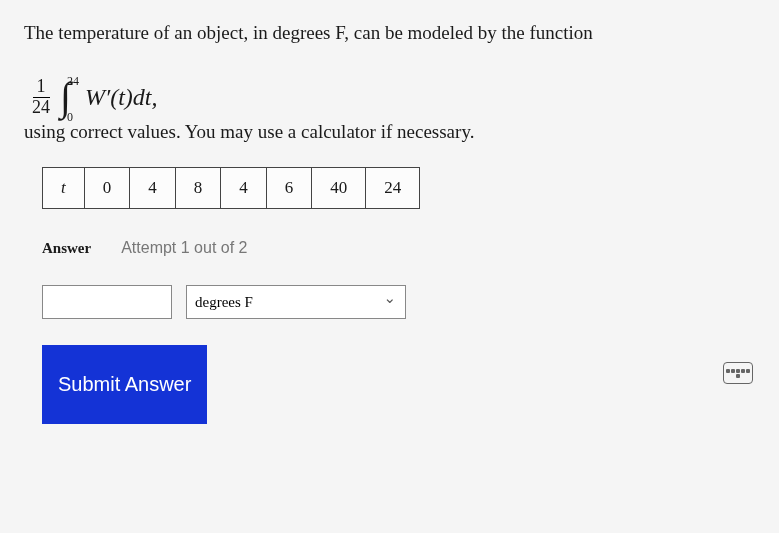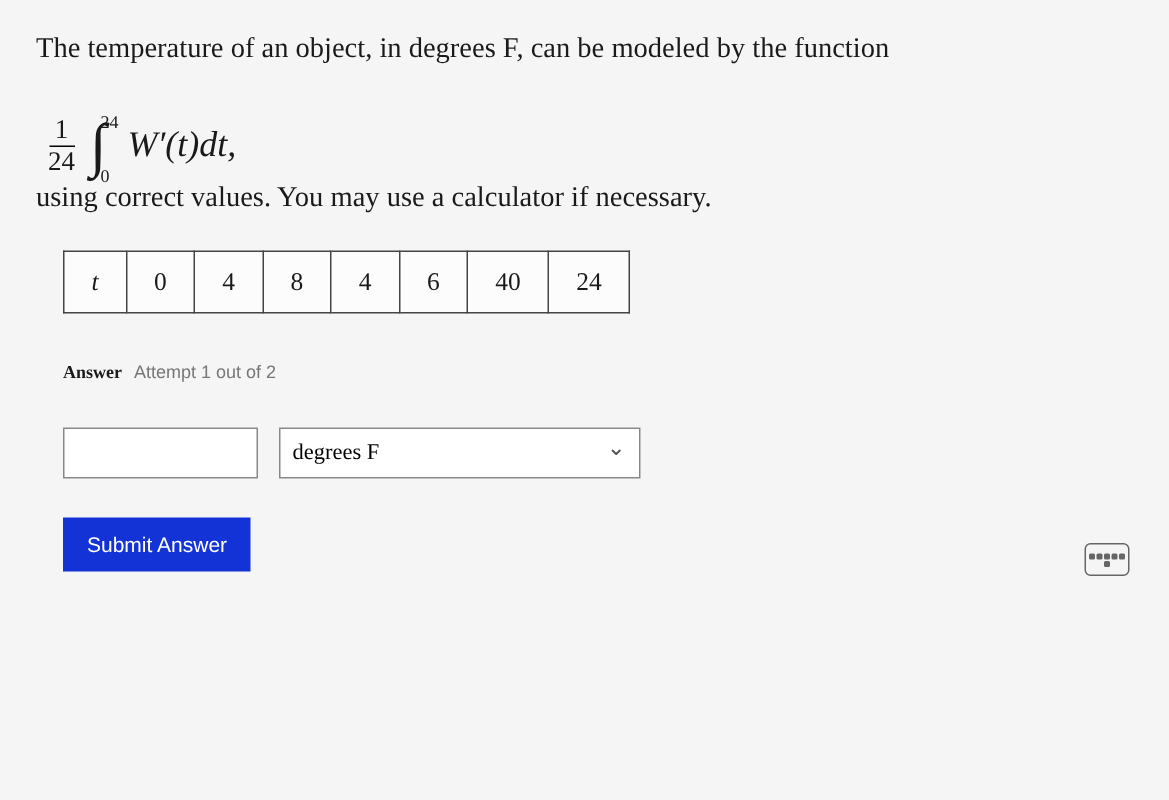--- a/index.html
+++ b/index.html
@@ -73,46 +73,46 @@
     }
     table.data-table th {
       font-weight: normal;
       font-style: italic;
     }
 
     .answer-section {
       margin-left: 18px;
     }
     .answer-label {
-      font-size: 12px;
+      font-size: 15px;
       font-weight: bold;
-      margin-right: 4px;
+      margin-right: 26px;
       font-family: Georgia, serif;
     }
     .attempt-text {
-      font-size: 12px;
+      font-size: 16px;
       color: #777;
       font-family: Arial, sans-serif;
     }
     .answer-row {
       margin-top: 28px;
       display: flex;
       align-items: center;
       gap: 14px;
     }
     .answer-input {
       width: 130px;
       height: 34px;
       border: 1px solid #888;
       background: #fff;
       font-size: 15px;
       padding: 0 6px;
     }
     .unit-select {
-      width: 241px;
+      width: 220px;
       height: 34px;
       border: 1px solid #888;
       background: #fff;
       font-size: 15px;
       padding: 0 8px;
       font-family: Georgia, serif;
       appearance: none;
       -webkit-appearance: none;
       position: relative;
     }
@@ -127,22 +127,22 @@
       top: 4px;
       font-size: 15px;
       color: #555;
       pointer-events: none;
     }
     .submit-btn {
       margin-top: 26px;
       background: #1433d6;
       color: #fff;
       border: none;
-      padding: 10px 16px;
-      font-size: 14px;
+      padding: 28px 16px;
+      font-size: 20px;
       font-family: Arial, sans-serif;
       cursor: pointer;
       text-align: right;
     }
     .keypad-icon {
       position: absolute;
       right: 26px;
       top: 362px;
       width: 30px;
       height: 22px;

